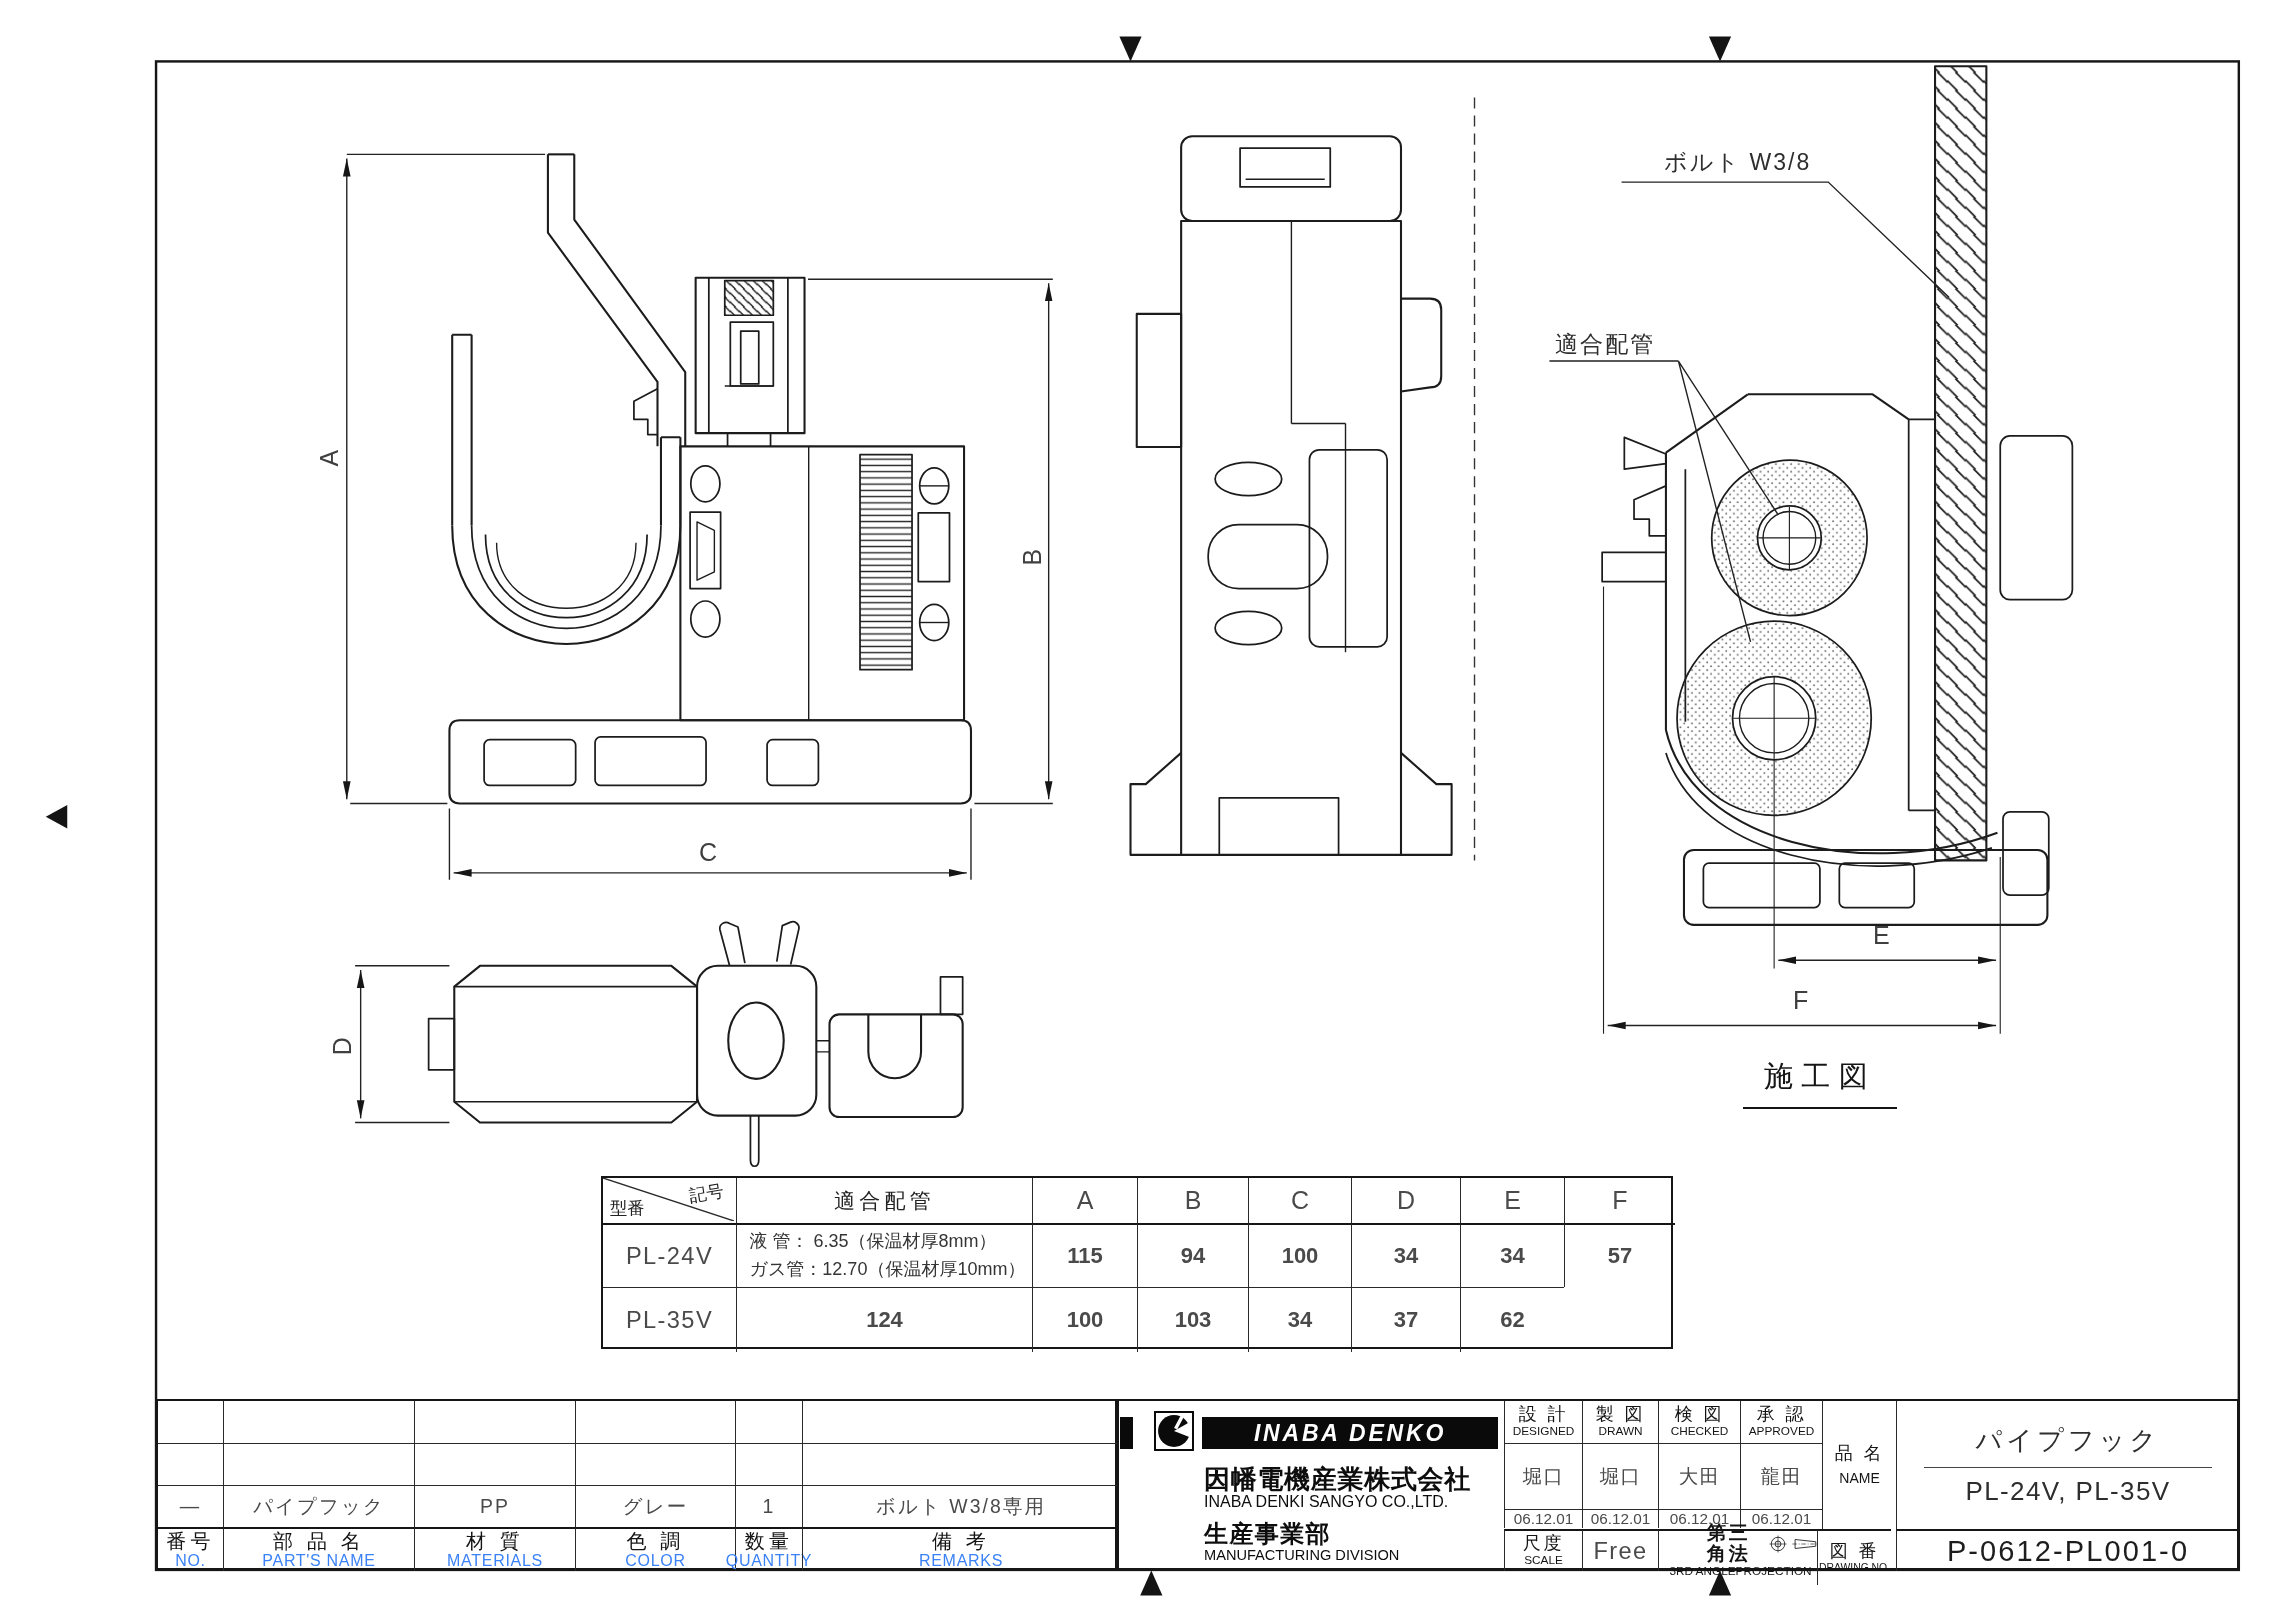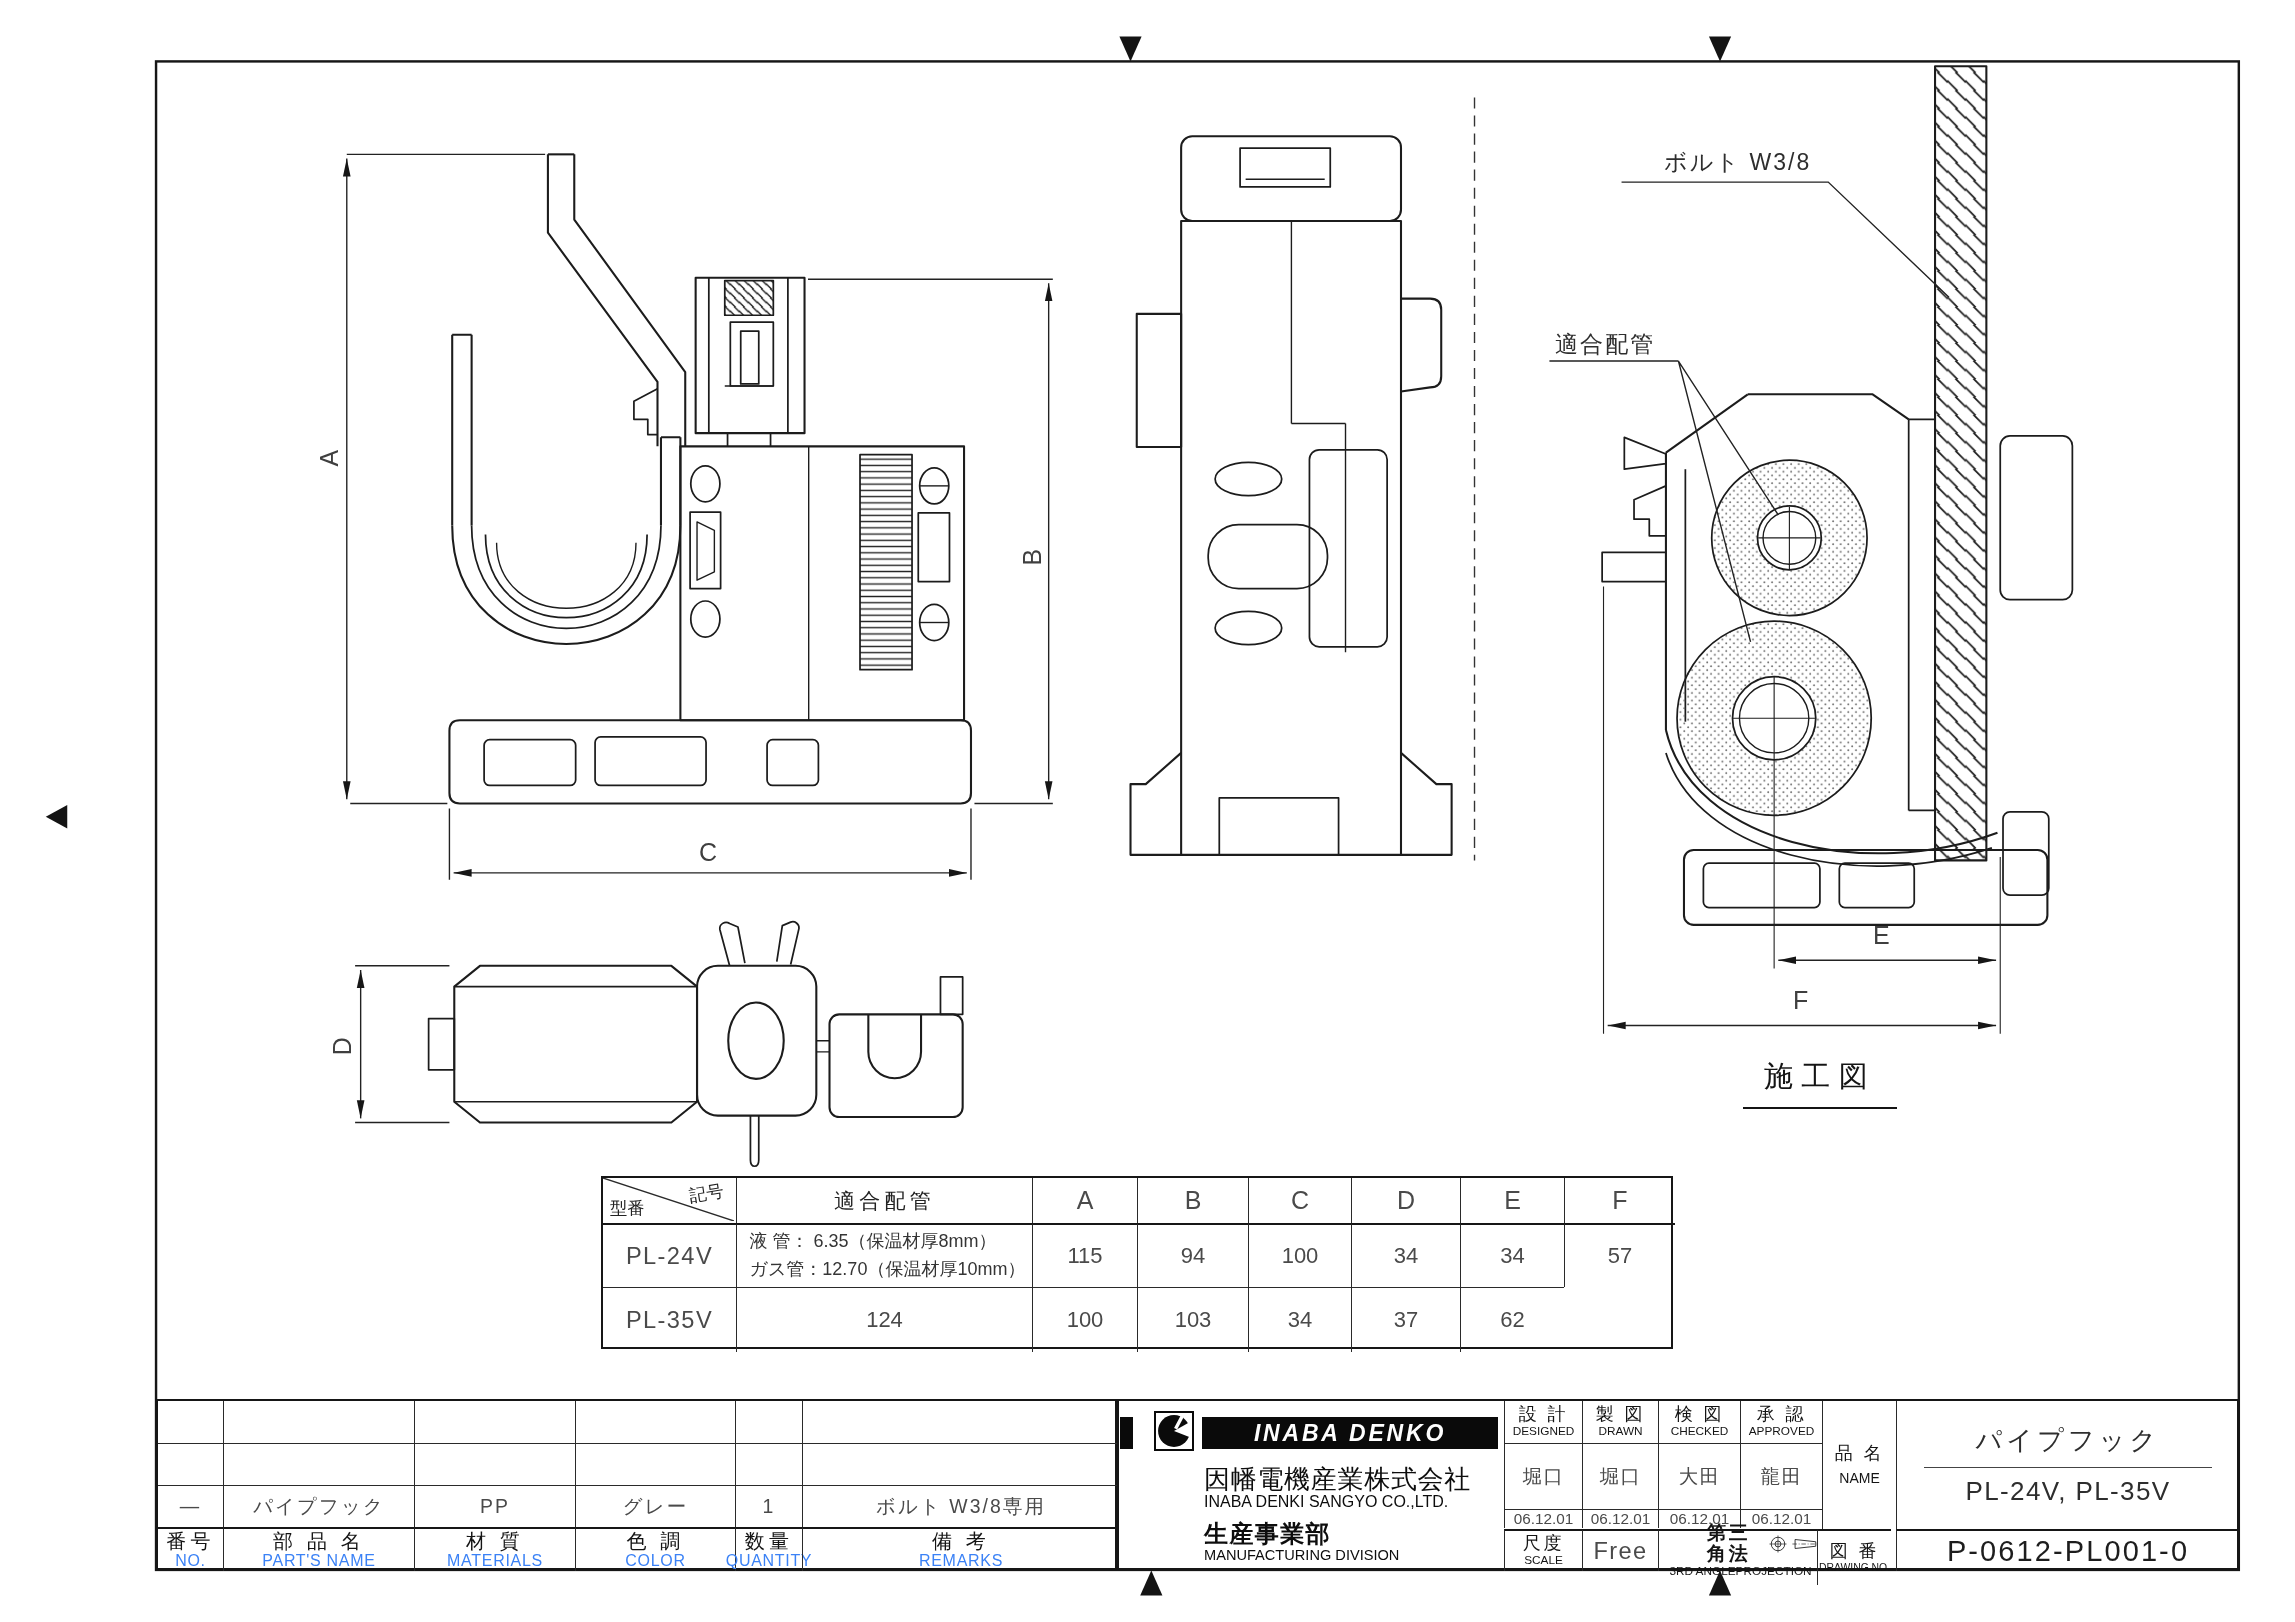--- a/index.html
+++ b/index.html
@@ -14,21 +14,21 @@
   
   #spec-table{position:absolute;left:601px;top:1176px;width:1072px;height:173px;
     display:grid;grid-template-columns:133px 296px 105px 111px 103px 109px 104px 111px;
     grid-template-rows:45px 64px 65px;border:2.1px solid #161616;box-sizing:border-box;background:#fff;}
   #spec-table .c{border-left:1.4px solid #2a2a2a;border-top:1.4px solid #2a2a2a;display:flex;align-items:center;justify-content:center;box-sizing:border-box;}
   #spec-table .r0{border-top:none;}
   #spec-table .c0{border-left:none;}
   #spec-table .hletter{color:#4a4a4a;font-size:25px;}
   #spec-table .hpipe{color:#222;font-size:21px;letter-spacing:4.2px;}
   #spec-table .model{color:#4a4a4a;font-size:23.6px;letter-spacing:1.4px;}
-  #spec-table .val{color:#4a4a4a;font-size:22px;}
+  #spec-table .val{color:#4a4a4a;font-size:22px;font-weight:bold;}
   #spec-table .spec{flex-direction:column;align-items:flex-start;justify-content:center;padding-left:12.5px;color:#353535;font-size:18px;line-height:1.55;}
   #spec-table .corner{position:relative;}
   #spec-table .corner .t1{position:absolute;right:12.5px;top:2.8px;font-size:17.3px;color:#222;transform:rotate(-9deg);}
   #spec-table .corner .t2{position:absolute;left:7px;bottom:2.8px;font-size:17.3px;color:#222;}
   #spec-table .corner svg{position:absolute;left:0;top:0;}
   #spec-table .rowline{border-top:2.1px solid #161616;}
 
   
   #parts-table{position:absolute;left:156px;top:1399px;width:961px;height:171px;
     display:grid;grid-template-columns:65px 191px 161px 160px 67px 317px;
@@ -331,21 +331,21 @@
       <div id="logo-box">
         <svg width="36" height="36" viewBox="0 0 52 52">
           <circle cx="26" cy="26" r="23" fill="#0a0a0a"></circle>
           <path d="M26,26 L49,13 A26,26 0 0 1 49,35 Z" fill="#ffffff"></path>
           <rect x="24" y="2" width="5" height="20" fill="#ffffff" transform="rotate(28 26 26)"></rect>
         </svg>
       </div>
       <div id="logo-bar">
         <span>INABA DENKO</span>
       </div>
-      <div class="coline" style="left:85px;top:61px;font-size:26px;font-weight:normal;letter-spacing:0.7px;">因幡電機産業株式会社</div>
+      <div class="coline" style="left:85px;top:61px;font-size:26px;font-weight:bold;letter-spacing:0.7px;">因幡電機産業株式会社</div>
       <div class="coline" style="left:85px;top:92px;font-size:16px;">INABA DENKI SANGYO CO.,LTD.</div>
       <div class="coline" style="left:85px;top:117px;font-size:24px;font-weight:bold;letter-spacing:1.4px;">生産事業部</div>
       <div class="coline" style="left:85px;top:146px;font-size:14.6px;">MANUFACTURING DIVISION</div>
     </div>
 
     <div class="cell bl" style="left:385px;top:0;width:78px;height:42px;">
       <span class="jp">設 計</span>
       <span class="en">DESIGNED</span>
     </div>
     <div class="cell bl" style="left:463px;top:0;width:76px;height:42px;">

